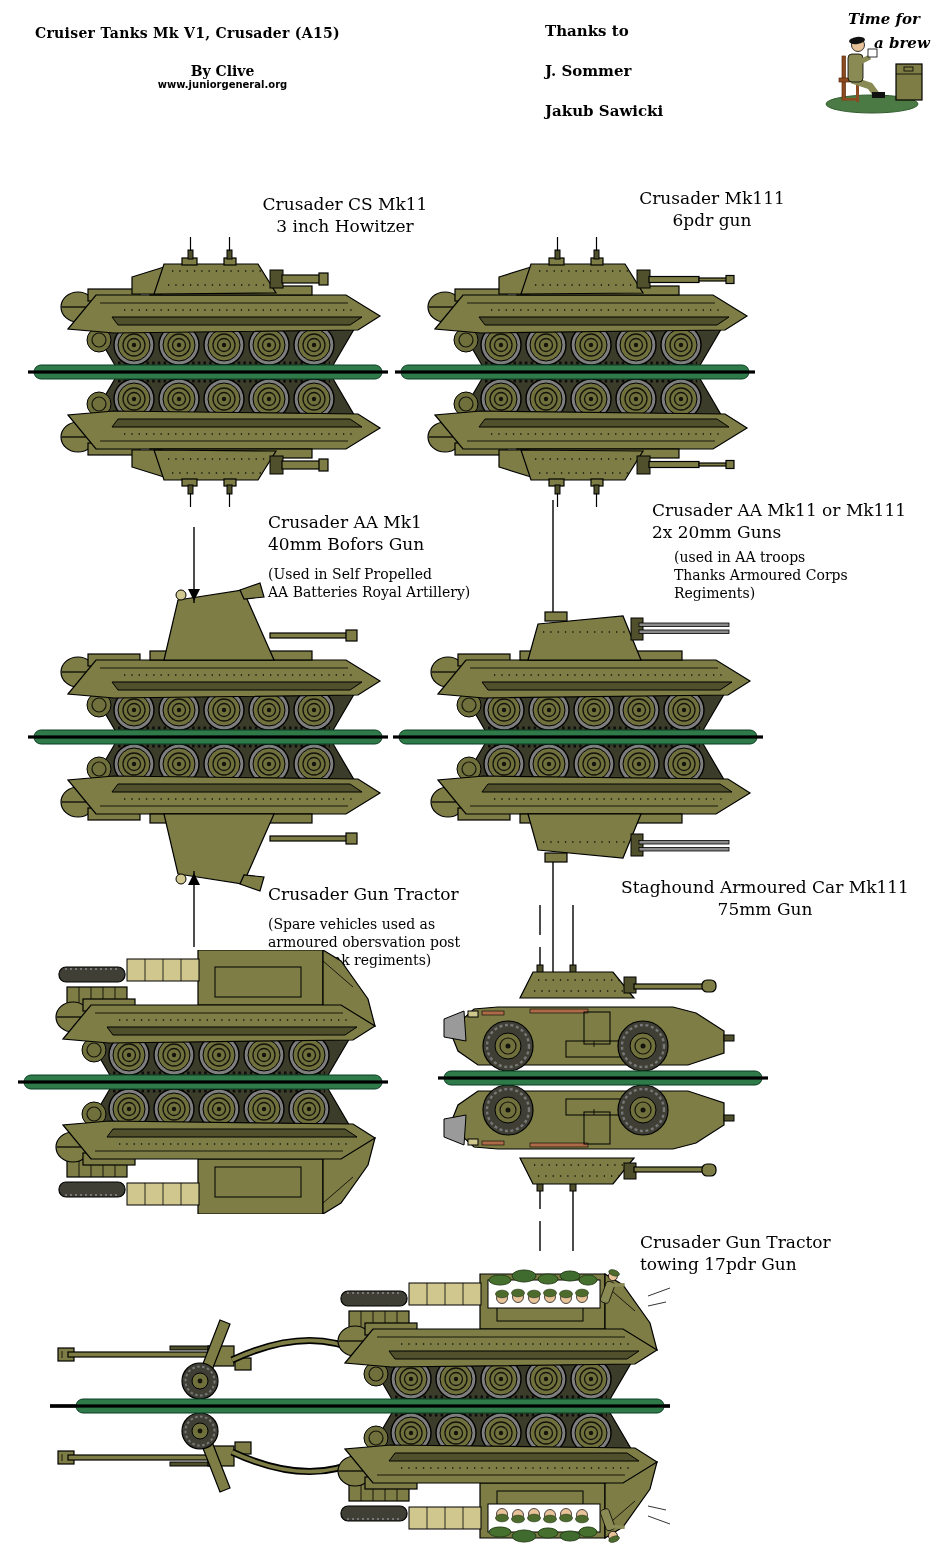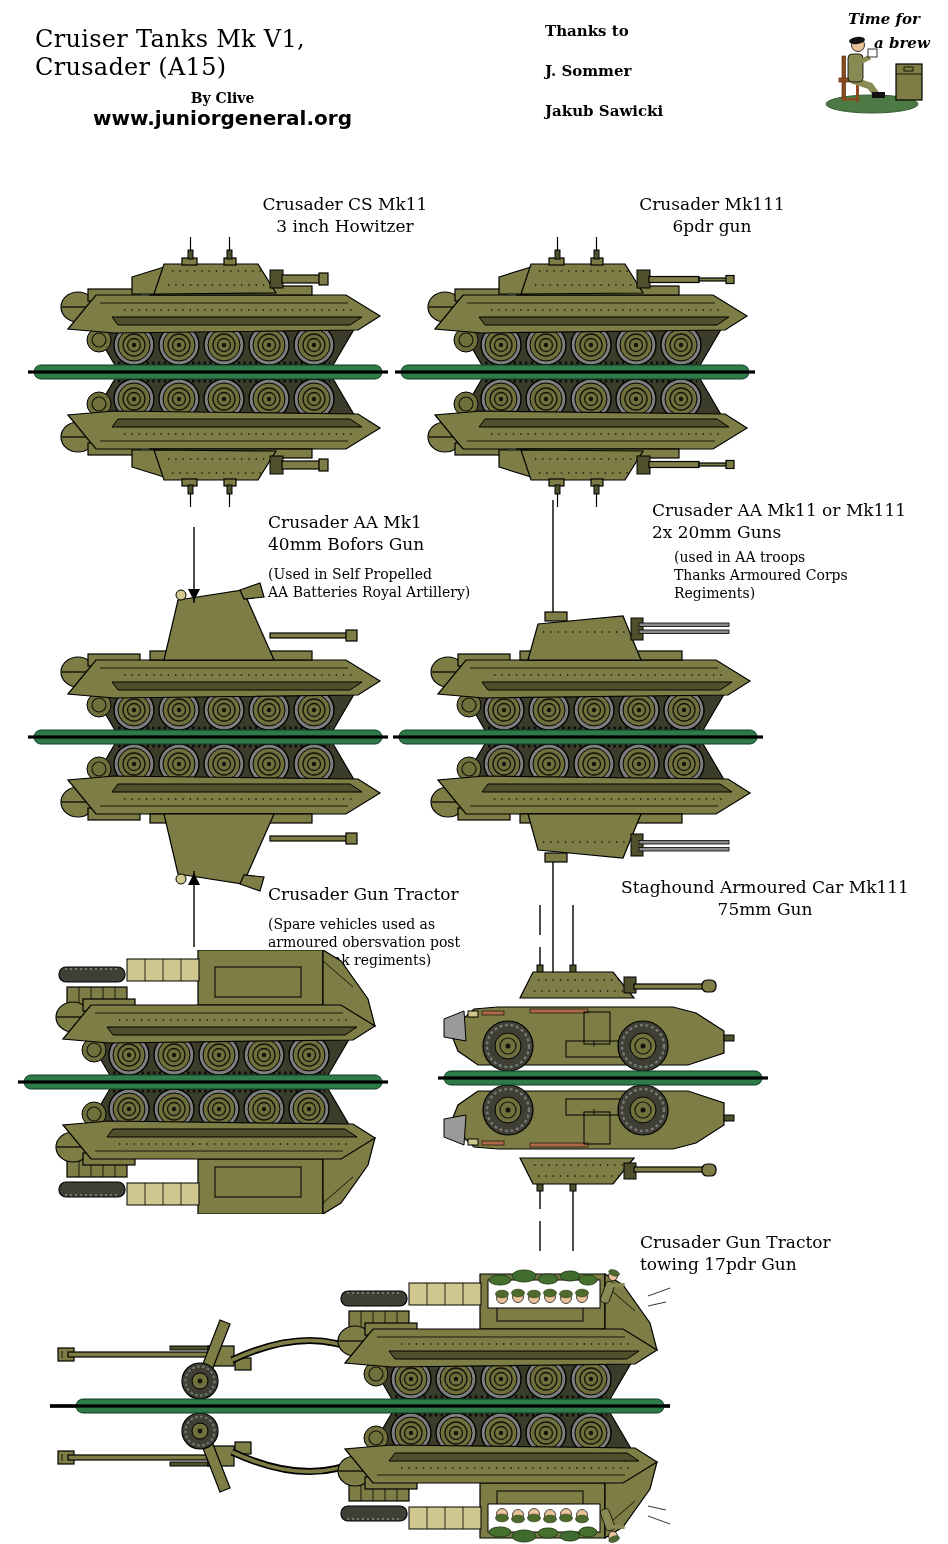--- a/index.html
+++ b/index.html
@@ -1,21 +1,21 @@
 <!DOCTYPE html>
 <html style="--olive: #7d7d45; --olive-dark: #50502c; --track: #3c3c2a; --rim: #7e7e7e; --wheel-face: #70703d; --green: #2e7a49; --tan: #cfc78d; --tire: #3f3f35; --brown: #ad6a48; --gray: #8a8a8a;"><head>
 <meta charset="utf-8">
 <style>
   *{margin:0;padding:0;box-sizing:border-box}
   html,body{background:#fff}
   body{width:948px;height:1544px;position:relative;font-family:"DejaVu Serif",serif;overflow:hidden}
   .abs{position:absolute}
-  .title{font-size:24px;font-weight:normal;letter-spacing:.3px}
-  .byline{font-size:14px;font-weight:bold;text-align:center;margin-top:9px}
-  .site{font-family:"DejaVu Sans",sans-serif;font-size:20px;font-weight:bold;text-align:center}
+  .title{font-size:14px;font-weight:bold;letter-spacing:.3px}
+  .byline{font-size:14px;font-weight:bold;text-align:center;margin-top:22px}
+  .site{font-family:"DejaVu Sans",sans-serif;font-size:10px;font-weight:bold;text-align:center}
   .thanks{font-size:15px;font-weight:bold;line-height:1.2}
   .thanks .nm{margin-top:22px}
   .thanks .hd{margin-bottom:10px}
   .vlabel{font-weight:normal;line-height:1.28}
   .vl-title{font-size:17px}
   .vl-note{font-size:14px;line-height:1.3}
   .center{text-align:center}
   .gap{height:9px}
   .ind{padding-left:22px}
   .brewtxt{font-style:italic;font-weight:bold;font-size:15px;font-family:"DejaVu Serif",serif}
@@ -134,21 +134,21 @@
     <rect x="56" y="45" width="9" height="8" fill="#fff" stroke="#000" stroke-width=".8"></rect>
     <circle cx="46" cy="41" r="6.5" fill="#e8c39a" stroke="#000" stroke-width=".8"></circle>
     <ellipse cx="45" cy="36.5" rx="8" ry="3.5" fill="#111" transform="rotate(-8 45 36.5)"></ellipse>
   </g>
 </svg>
 
 <div class="abs vlabel center" style="left:195px;top:194px;width:300px">
   <div class="vl-title">Crusader CS Mk11</div>
   <div class="vl-title">3 inch Howitzer</div>
 </div>
-<div class="abs vlabel center" style="left:562px;top:194px;width:300px">
+<div class="abs vlabel center" style="left:562px;top:188px;width:300px">
   <div class="vl-title">Crusader Mk111</div>
   <div class="vl-title">6pdr gun</div>
 </div>
 
 <svg class="abs" style="left:28px;top:237px" width="360" height="270" viewBox="0 0 360 270">
   <g id="g1">
     <use href="#gear"></use>
     <use href="#hull"></use>
     <rect x="122" y="49" width="162" height="9" class="ol"></rect>
     <use href="#crturret"></use>

